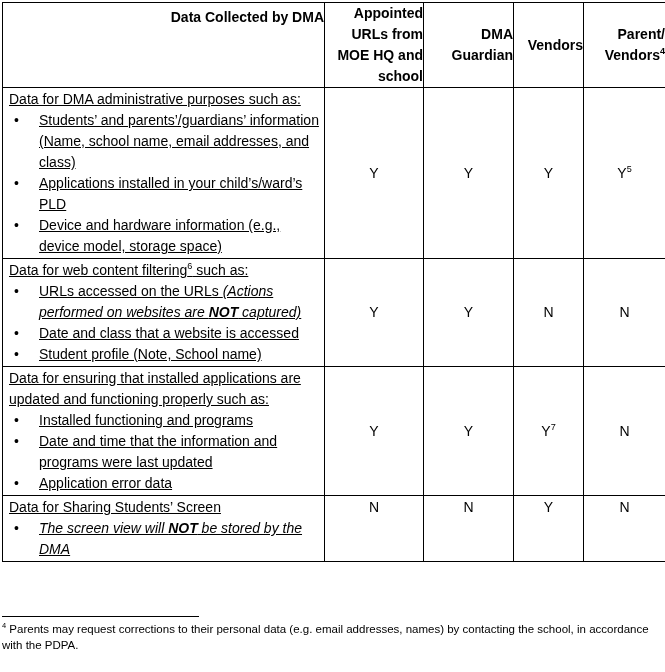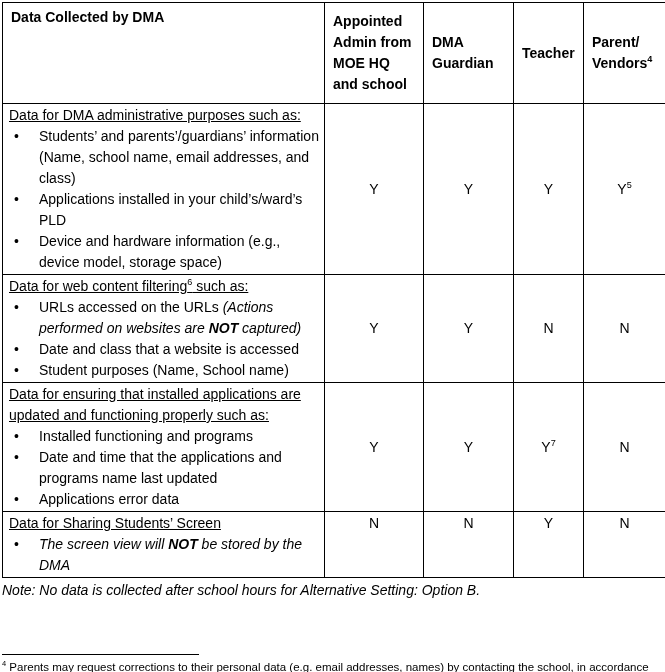--- a/index.html
+++ b/index.html
@@ -14,21 +14,21 @@
   table.dma {
     border-collapse: collapse;
     table-layout: fixed;
     width: 661px;
     border: 1px solid #000;
   }
   th, td { border: 1px solid #000; }
 
   th {
     font-size: 14px; font-weight: 700; line-height: 21px;
-    text-align: left; vertical-align: middle; padding: 8px;
+    text-align: right; vertical-align: middle; padding: 0;
   }
   th.first { vertical-align: top; padding-top: 4px; }
 
   tr.h-head  { height: 85px; }
   tr.row-1   { height: 145px; }
   tr.row-2   { height: 102px; }
   tr.row-3   { height: 125px; }
   tr.row-4   { height: 39px; }
 
   td.desc {
@@ -37,21 +37,21 @@
   }
   td.val {
     font-size: 14px; line-height: 21px;
     text-align: center; vertical-align: middle; padding: 0 2px;
   }
   tr.row-4 td.val { vertical-align: top; padding-top: 1px; }
 
   .row-title { text-decoration: underline; }
 
   ul.bullets { margin: 0; padding: 0; list-style: none; }
-  ul.bullets li { padding-left: 30px; position: relative; }
+  ul.bullets li { padding-left: 30px; position: relative; text-decoration: underline; }
   ul.bullets li::before { content: "\2022"; position: absolute; left: 5px; top: 0; }
 
   .b { font-weight: 700; }
   .i { font-style: italic; }
   sup { font-size: 0.65em; line-height: 0; }
 
   .note {
     font-style: italic; font-size: 14px; line-height: 19px;
     margin: 3px 0 0 0;
   }
@@ -75,23 +75,23 @@
     <colgroup>
       <col style="width:322px">
       <col style="width:99px">
       <col style="width:90px">
       <col style="width:70px">
       <col style="width:82px">
     </colgroup>
     <thead>
       <tr class="h-head">
         <th class="first"><span>Data Collected by DMA</span></th>
-        <th><span>Appointed Admin from MOE HQ and school</span></th>
+        <th><span>Appointed URLs from MOE HQ and school</span></th>
         <th><span>DMA Guardian</span></th>
-        <th><span>Teacher</span></th>
+        <th><span>Vendors</span></th>
         <th><span>Parent/ Vendors</span><sup>4</sup></th>
       </tr>
     </thead>
     <tbody>
       <tr class="row-1">
         <td class="desc">
           <div class="row-title"><span>Data for DMA administrative purposes such as:</span></div>
           <ul class="bullets">
               <li><span>Students’ and parents’/guardians’ information (Name, school name, email addresses, and class)</span></li>
               <li><span>Applications installed in your child’s/ward’s PLD</span></li>
@@ -102,35 +102,35 @@
         <td class="val"><span>Y</span></td>
         <td class="val"><span>Y</span></td>
         <td class="val"><span>Y</span><sup>5</sup></td>
       </tr>
       <tr class="row-2">
         <td class="desc">
           <div class="row-title"><span>Data for web content filtering</span><sup>6</sup><span> such as:</span></div>
           <ul class="bullets">
               <li><span>URLs accessed on the URLs </span><span class="i">(Actions performed on websites are </span><span class="b i">NOT</span><span class="i"> captured)</span></li>
               <li><span>Date and class that a website is accessed</span></li>
-              <li><span>Student purposes (Name, School name)</span></li>
+              <li><span>Student profile (Note, School name)</span></li>
             </ul>
         </td>
         <td class="val"><span>Y</span></td>
         <td class="val"><span>Y</span></td>
         <td class="val"><span>N</span></td>
         <td class="val"><span>N</span></td>
       </tr>
       <tr class="row-3">
         <td class="desc">
           <div class="row-title"><span>Data for ensuring that installed applications are updated and functioning properly such as:</span></div>
           <ul class="bullets">
               <li><span>Installed functioning and programs</span></li>
-              <li><span>Date and time that the applications and programs name last updated</span></li>
-              <li><span>Applications error data</span></li>
+              <li><span>Date and time that the information and programs were last updated</span></li>
+              <li><span>Application error data</span></li>
             </ul>
         </td>
         <td class="val"><span>Y</span></td>
         <td class="val"><span>Y</span></td>
         <td class="val"><span>Y</span><sup>7</sup></td>
         <td class="val"><span>N</span></td>
       </tr>
       <tr class="row-4">
         <td class="desc">
           <div class="row-title"><span>Data for Sharing Students’ Screen</span></div>
@@ -139,21 +139,20 @@
             </ul>
         </td>
         <td class="val"><span>N</span></td>
         <td class="val"><span>N</span></td>
         <td class="val"><span>Y</span></td>
         <td class="val"><span>N</span></td>
       </tr>
     </tbody>
   </table>
 
-  <p class="note">Note: No data is collected after school hours for Alternative Setting: Option B.</p>
 
   <div class="fn-sep"></div>
 
   <div class="footnotes">
     <p class="footnote"><sup>4</sup> <span>Parents may request corrections to their personal data (e.g. email addresses, names) by contacting the school, in accordance with the PDPA.</span></p>
 
   </div>
 
 </div>
 

